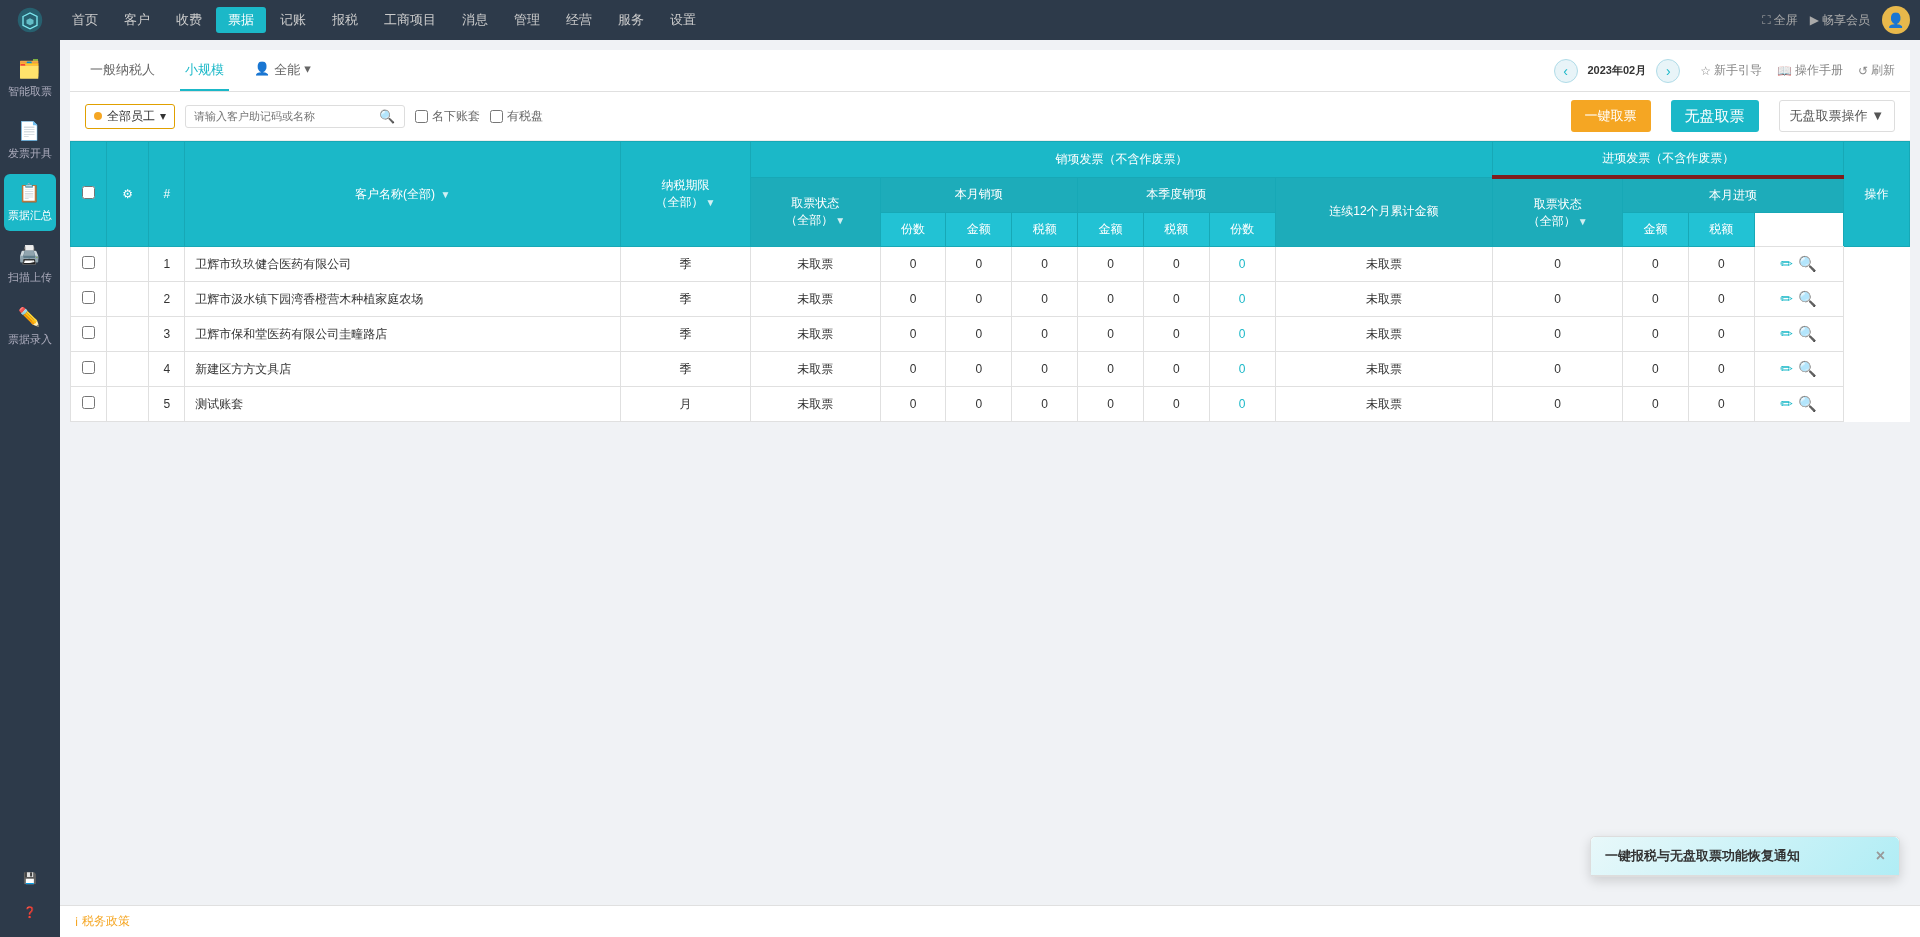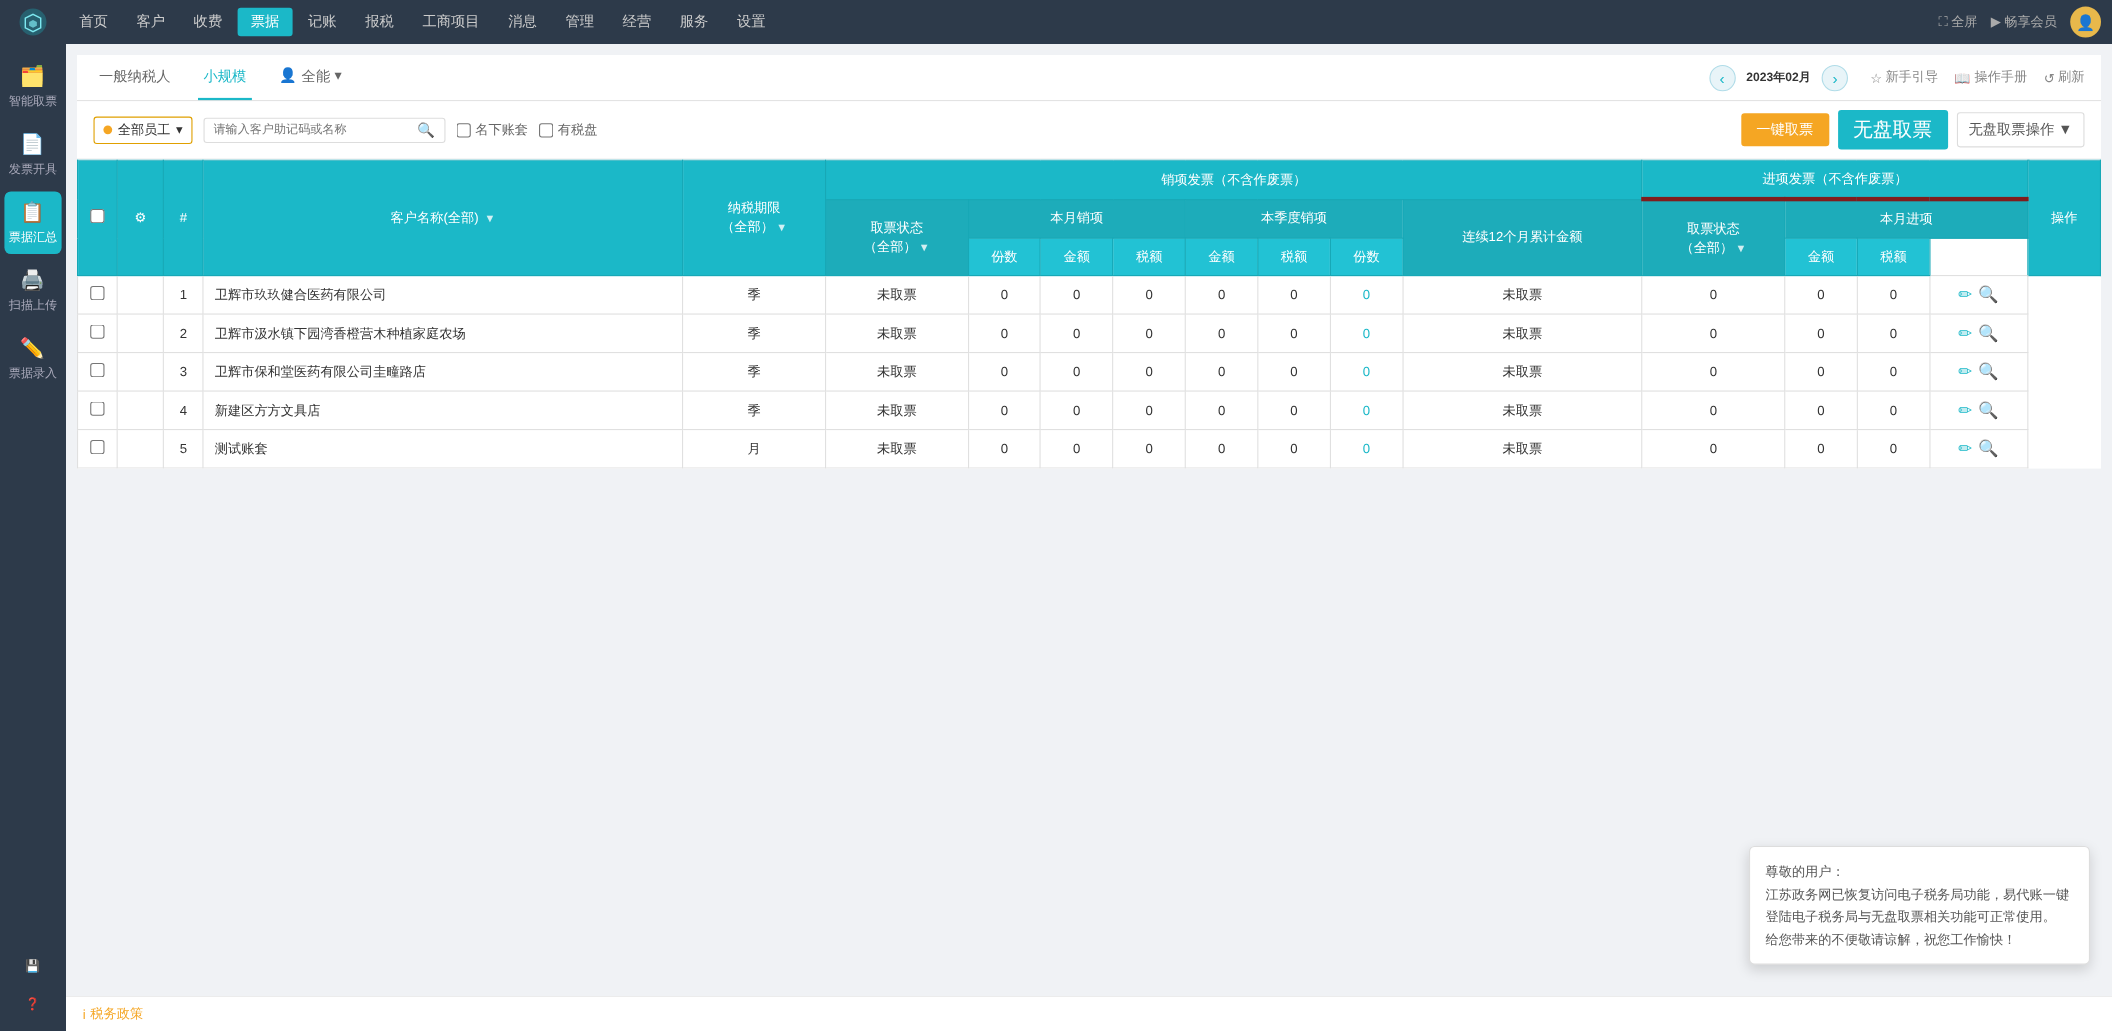--- a/index.html
+++ b/index.html
@@ -192,40 +192,39 @@
       align-items: center;
       gap: 4px;
       font-size: 12px;
       color: #666;
       cursor: pointer;
     }
     .filter-bar .checkbox-label input[type=checkbox] { cursor: pointer; }
     .filter-bar .right-btns {
       margin-left: auto;
       display: flex;
-      gap: 8px;
-      align-items: center;
+      gap: 20px;
     }
     .btn-orange {
       background: #f5a623;
       color: #fff;
       border: none;
       padding: 6px 14px;
       border-radius: 3px;
       cursor: pointer;
       font-size: 13px;
     }
     .btn-teal {
       background: #1bb8c8;
       color: #fff;
       border: none;
       padding: 6px 14px;
       border-radius: 3px;
       cursor: pointer;
-      font-size: 18px;
+      font-size: 15px;
     }
     .btn-gray {
       background: #fff;
       color: #555;
       border: 1px solid #ddd;
       padding: 6px 10px;
       border-radius: 3px;
       cursor: pointer;
       font-size: 13px;
       display: flex; align-items: center; gap: 4px;
@@ -646,24 +645,23 @@
         </div>
       </td>
     </tr>
         </tbody>
     </table>
   </div>
 
 </div>
 
 <div class="notify-popup">
-  <div class="notify-body">
-    <p>尊敬的用户：</p>
-    <p>江苏政务网已恢复访问电子税务局功能，易代账一键登陆电子税务局与无盘取票相关功能可正常使用。</p>
-    <p>给您带来的不便敬请谅解，祝您工作愉快！</p>
+  <div class="notify-header">
+    <span>一键报税与无盘取票功能恢复通知</span>
+    <span class="notify-close">×</span>
   </div>
 </div>
 
 <div class="bottom-bar">
   <span class="tax-link">
     <span>ℹ</span>
     <span>税务政策</span>
   </span>
 </div>
 

